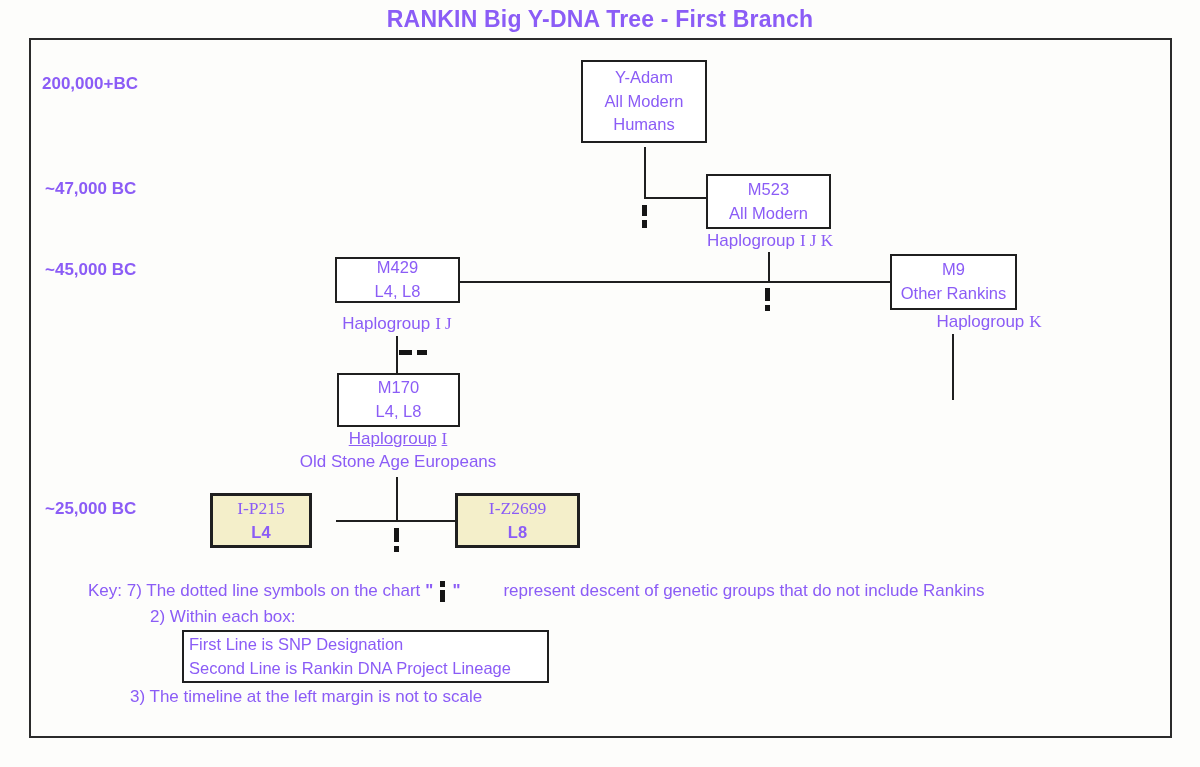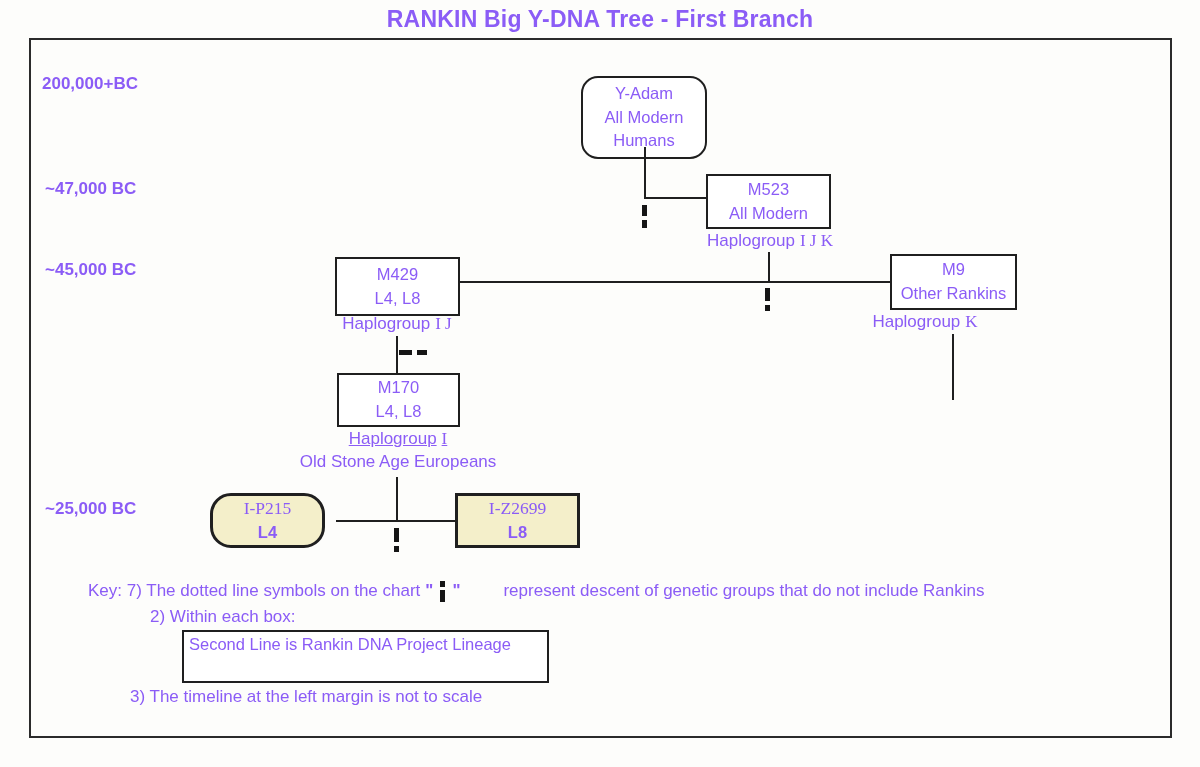--- a/index.html
+++ b/index.html
@@ -36,60 +36,60 @@
 <div class="page">
 
   <div class="title">RANKIN Big Y-DNA Tree - First Branch</div>
   <div class="frame"></div>
 
   <div class="tlabel" style="left:42px;top:74px;">200,000+BC</div>
   <div class="tlabel" style="left:45px;top:179px;">~47,000 BC</div>
   <div class="tlabel" style="left:45px;top:260px;">~45,000 BC</div>
   <div class="tlabel" style="left:45px;top:499px;">~25,000 BC</div>
 
-  <div class="node" style="left:581px;top:76px;width:126px;height:83px;border-radius:17px;">
+  <div class="node" style="left:581px;top:60px;width:126px;height:83px;">
     <div>Y-Adam</div>
     <div>All Modern</div>
     <div>Humans</div>
   </div>
 
   <div class="node" style="left:706px;top:174px;width:125px;height:55px;">
     <div>M523</div>
     <div>All Modern</div>
   </div>
   <div class="hap" style="left:680px;top:231px;width:180px;">
     <span>Haplogroup</span><span class="serif">I J K</span>
   </div>
 
-  <div class="node" style="left:335px;top:257px;width:125px;height:59px;">
+  <div class="node" style="left:335px;top:257px;width:125px;height:46px;">
     <div>M429</div>
     <div>L4, L8</div>
   </div>
   <div class="hap" style="left:317px;top:314px;width:160px;">
     <span>Haplogroup</span><span class="serif">I J</span>
   </div>
 
   <div class="node" style="left:890px;top:254px;width:127px;height:56px;">
     <div>M9</div>
     <div>Other Rankins</div>
   </div>
-  <div class="hap" style="left:847px;top:312px;width:156px;">
+  <div class="hap" style="left:911px;top:312px;width:156px;">
     <span>Haplogroup</span><span class="serif">K</span>
   </div>
 
   <div class="node" style="left:337px;top:373px;width:123px;height:54px;">
     <div>M170</div>
     <div>L4, L8</div>
   </div>
   <div class="hap" style="left:318px;top:429px;width:160px;text-decoration:underline;">
     <span>Haplogroup</span><span class="serif">I</span>
   </div>
   <div class="hap" style="left:278px;top:452px;width:240px;">Old Stone Age Europeans</div>
 
-  <div class="node hl" style="left:210px;top:493px;width:115px;height:55px;border-radius:21px;">
+  <div class="node hl" style="left:210px;top:493px;width:102px;height:55px;">
     <div class="serif" style="font-size:17.5px;">I-P215</div>
     <div class="bold">L4</div>
   </div>
 
   <div class="node hl" style="left:455px;top:493px;width:125px;height:55px;">
     <div class="serif" style="font-size:17.5px;">I-Z2699</div>
     <div class="bold">L8</div>
   </div>
 
   <div class="cline" style="left:644px;top:147px;width:2px;height:52px;"></div>
@@ -111,17 +111,18 @@
   <div class="dseg" style="left:394px;top:546px;width:5px;height:6px;"></div>
 
   <div class="keyline" style="left:88px;top:581px;">
     <span>Key: 7)  The dotted line symbols on the chart</span><span class="q">"</span><span class="sym-inline">
         <span class="s1"></span>
         <span class="s2"></span>
       </span><span class="q">"</span><span style="margin-left:6px;padding-left:32px;">represent descent of genetic groups that do not include Rankins</span>
   </div>
   <div class="keyline" style="left:150px;top:607px;">2)  Within each box:</div>
   <div class="keybox">
+    <div>First Line is SNP Designation</div>
     <div>Second Line is Rankin DNA Project Lineage</div>
   </div>
   <div class="keyline" style="left:130px;top:687px;">3)  The timeline at the left margin is not to scale</div>
 
 </div>
 
 </body></html>

